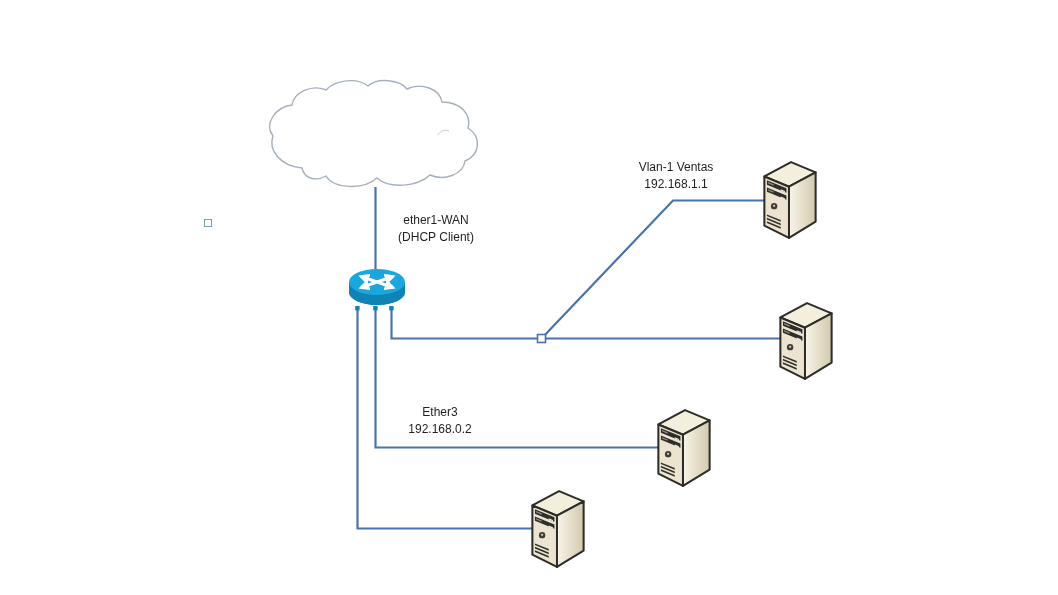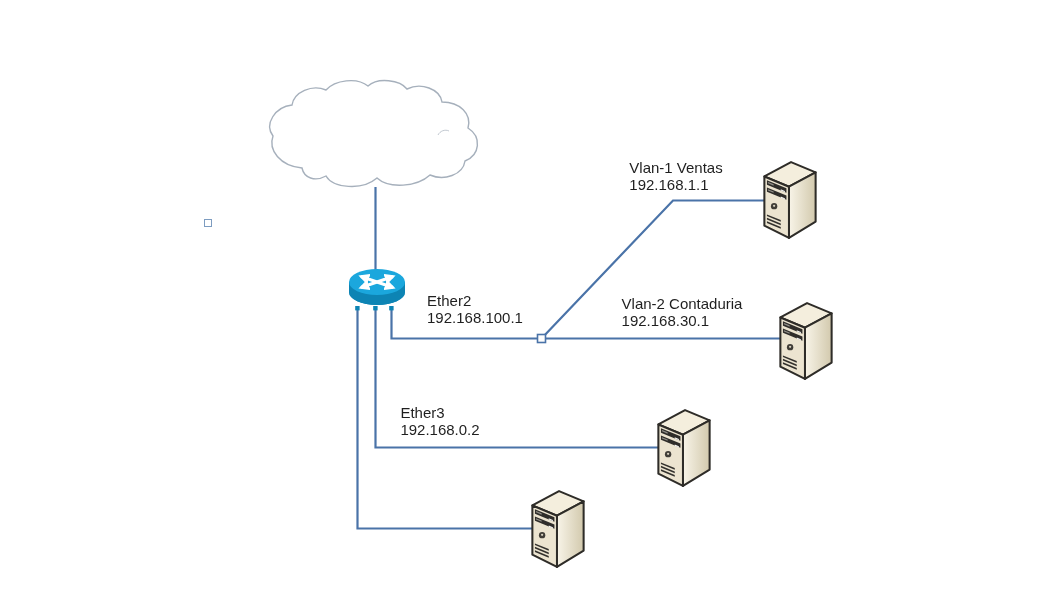--- a/index.html
+++ b/index.html
@@ -18,22 +18,22 @@
   .cloud-curl{fill:none;stroke:var(--cloud-outline,#a6b0bc);stroke-width:1px;opacity:.7;}
   .r-top{fill:var(--router-top,#1ba7dd);}
   .r-body{fill:var(--router-body,#0d84b4);}
   .r-arrow{stroke:#ffffff;stroke-width:3.2px;}
   .s-top{fill:var(--server-top,#f4eedd);}
   .s-front{fill:var(--server-front,#ece4d0);}
   .s-face{stroke:#2e2c28;stroke-width:2px;stroke-linejoin:round;}
   .label{
     position:absolute;
     transform:translateX(-50%);
-    text-align:left;
-    font-size:15px;line-height:17px;
+    text-align:center;
+    font-size:12px;line-height:17px;
     color:var(--label-text,#1f1f1f);
     white-space:nowrap;
   }
   #stray-handle{
     position:absolute;left:204px;top:219px;width:8px;height:8px;
     border:1.5px solid #7d9cc0;background:#fff;box-sizing:border-box;
   }
 </style>
 </head>
 <body>
@@ -111,31 +111,27 @@
   <svg class="abs" style="left:772px;top:299px" width="68" height="82" viewBox="0 0 66 80">
       <use href="#sym-server"></use>
     </svg>
   <svg class="abs" style="left:650px;top:406px" width="68" height="82" viewBox="0 0 66 80">
       <use href="#sym-server"></use>
     </svg>
   <svg class="abs" style="left:524px;top:487px" width="68" height="82" viewBox="0 0 66 80">
       <use href="#sym-server"></use>
     </svg>
 
-  <div class="label" style="left:475px;top:292px">
-    <div>Ether2</div>
-    <div>192.168.100.1</div>
+  <div class="label" style="left:436px;top:212px">
+    <div>ether1-WAN</div>
+    <div>(DHCP Client)</div>
   </div>
   <div class="label" style="left:676px;top:159px">
     <div>Vlan-1 Ventas</div>
     <div>192.168.1.1</div>
-  </div>
-  <div class="label" style="left:682px;top:295px">
-    <div>Vlan-2 Contaduria</div>
-    <div>192.168.30.1</div>
   </div>
   <div class="label" style="left:440px;top:404px">
     <div>Ether3</div>
     <div>192.168.0.2</div>
   </div>
 
   <div id="stray-handle"></div>
 
 </div>
 

